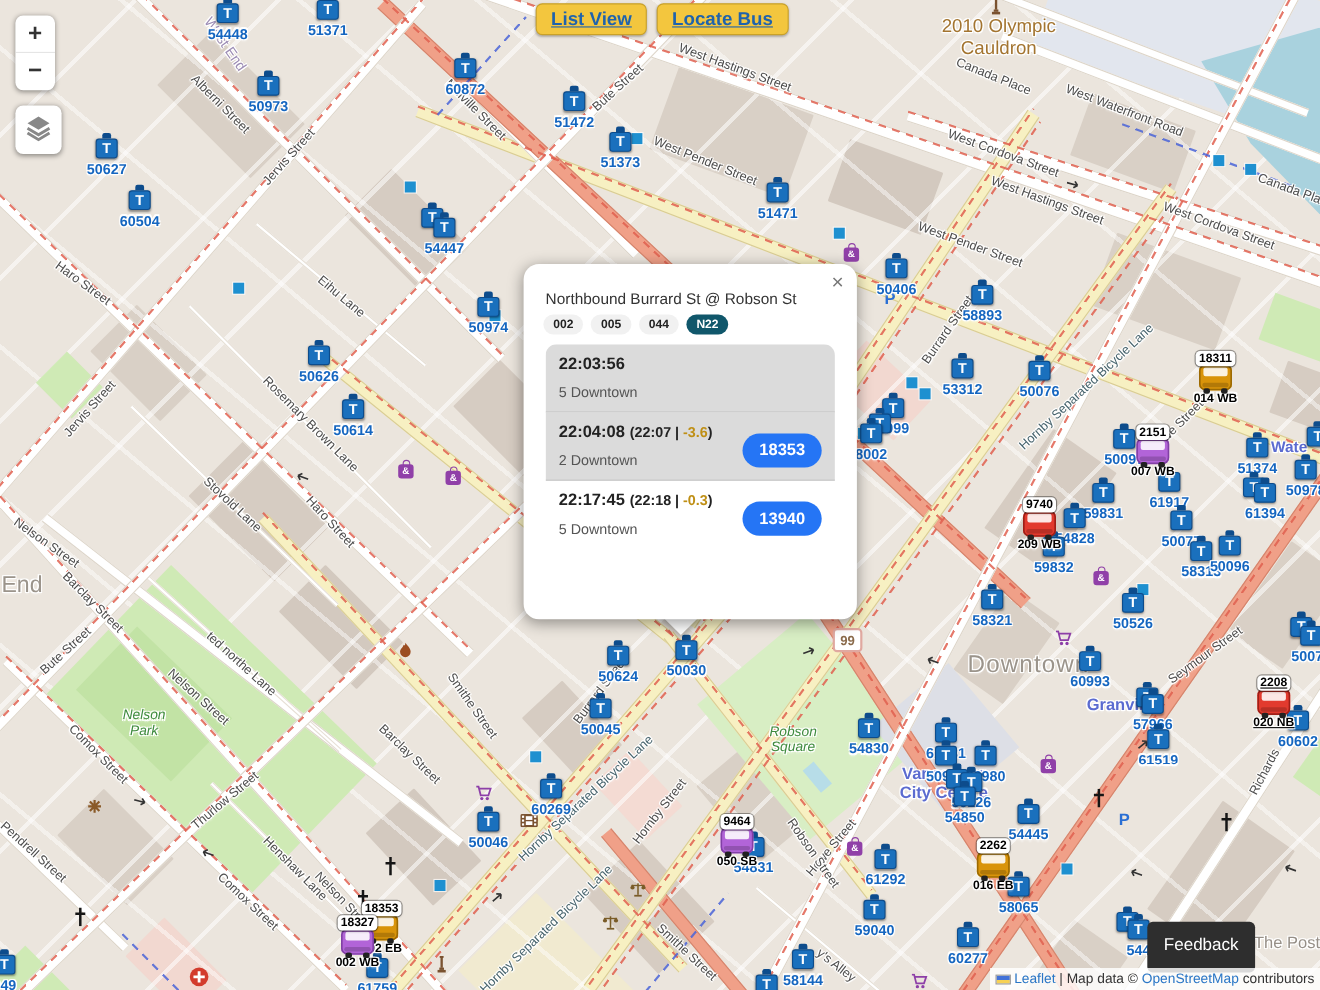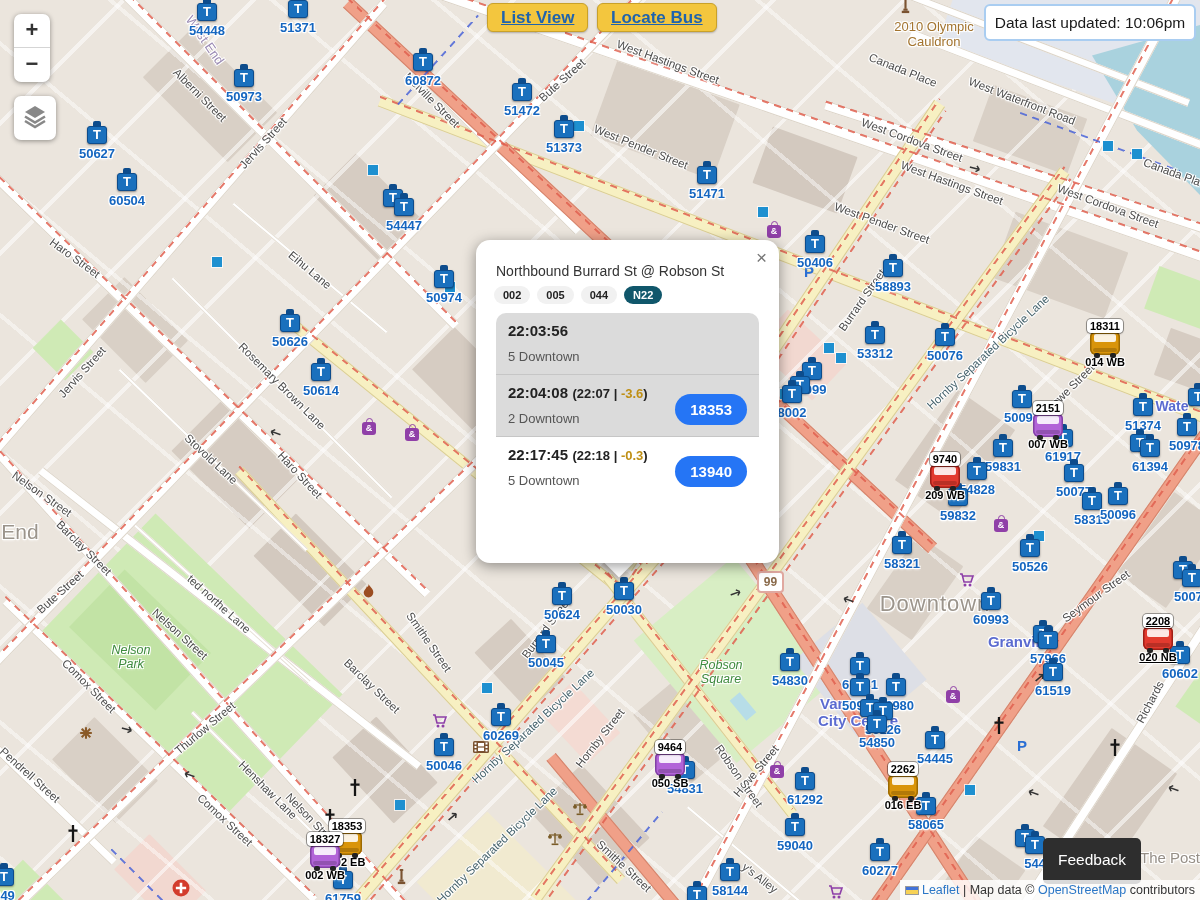--- a/index.html
+++ b/index.html
@@ -255,21 +255,21 @@
         <div class="biglabel" style="left: 20px; top: 532px; font-size: 21px; color: rgb(155, 148, 139); transform: translate(-50%, -50%);">End</div>
         <div class="biglabel" style="left: 205px; top: 40px; font-size: 13px; color: rgb(156, 140, 181); transform: translate(-50%, -50%) rotate(55deg);">West End</div>
         <div class="biglabel" style="left: 1020px; top: 641px; font-size: 15px; color: rgb(91, 107, 208); transform: translate(-50%, -50%); font-weight: bold;">Granville</div>
         <div class="biglabel" style="left: 858px; top: 712px; font-size: 15px; color: rgb(91, 107, 208); transform: translate(-50%, -50%); font-weight: bold;">Vancouver
 City Centre</div>
         <div class="biglabel" style="left: 1172px; top: 406px; font-size: 14px; color: rgb(91, 107, 208); transform: translate(-50%, -50%); font-weight: bold;">Wate</div>
         <div class="biglabel" style="left: 131px; top: 657px; font-size: 12.5px; color: rgb(62, 138, 62); transform: translate(-50%, -50%); font-style: italic;">Nelson
 Park</div>
         <div class="biglabel" style="left: 721px; top: 672px; font-size: 12.5px; color: rgb(62, 138, 62); transform: translate(-50%, -50%); font-style: italic;">Robson
 Square</div>
-        <div class="biglabel" style="left: 908px; top: 34px; font-size: 13px; color: rgb(163, 116, 47); transform: translate(-50%, -50%); margin-left: 26px;">2010 Olympic
+        <div class="biglabel" style="left: 908px; top: 34px; font-size: 17px; color: rgb(163, 116, 47); transform: translate(-50%, -50%);">2010 Olympic
 Cauldron</div>
         <div class="biglabel" style="left: 1170px; top: 857px; font-size: 15px; color: rgb(150, 143, 135); transform: translate(-50%, -50%);">The Post</div>
       </div>
     <div id="poi-layer">
         <div class="poi" style="left: 349px; top: 779px;"><svg width="12" height="17" viewBox="0 0 10 15">
             <path d="M4 0h2v4h3v2H6v9H4V6H1V4h3z" fill="#151515"></path>
           </svg></div>
         <div class="poi" style="left: 324px; top: 809px;"><svg width="12" height="17" viewBox="0 0 10 15">
             <path d="M4 0h2v4h3v2H6v9H4V6H1V4h3z" fill="#151515"></path>
           </svg></div>
@@ -691,21 +691,21 @@
         </div>
         <div class="bus" style="left: 1083px; top: 319px;">
           <div class="plate">18311</div>
           <div class="busbody c-orange">
             <div class="ws"></div>
             <span class="w1"></span>
             <span class="w2"></span>
           </div>
           <div class="blabel">014 WB</div>
         </div>
-        <div class="bus" style="left: 1026px; top: 401px;">
+        <div class="bus" style="left: 1026px; top: 386px;">
           <div class="plate">2151</div>
           <div class="busbody c-purple">
             <div class="ws"></div>
             <span class="w1"></span>
             <span class="w2"></span>
           </div>
           <div class="blabel">007 WB</div>
         </div>
         <div class="bus" style="left: 923px; top: 452px;">
           <div class="plate">9740</div>
@@ -773,21 +773,20 @@
       <svg width="26" height="26" viewBox="0 0 26 26">
           <path d="M13 3l10 6-10 6L3 9z" fill="#888"></path>
       <path d="M3 13.5l10 6 10-6" fill="none" stroke="#888" stroke-width="2.6"></path>
       <path d="M3 18l10 6 10-6" fill="none" stroke="#888" stroke-width="2.6"></path>
         </svg>
     </span>
   </div>
 
   <div class="topbtn" id="btn-list">List View</div>
   <div class="topbtn" id="btn-locate">Locate Bus</div>
-  <div id="updated">Data last updated: 10:06pm</div>
 
   <div id="popup-tail"></div>
   <div id="popup">
     <span id="pop-close">×</span>
     <div id="pop-sub">Northbound Burrard St @ Robson St</div>
     <div id="badges">
         <span class="badge">002</span>
         <span class="badge">005</span>
         <span class="badge">044</span>
         <span class="badge night">N22</span>

